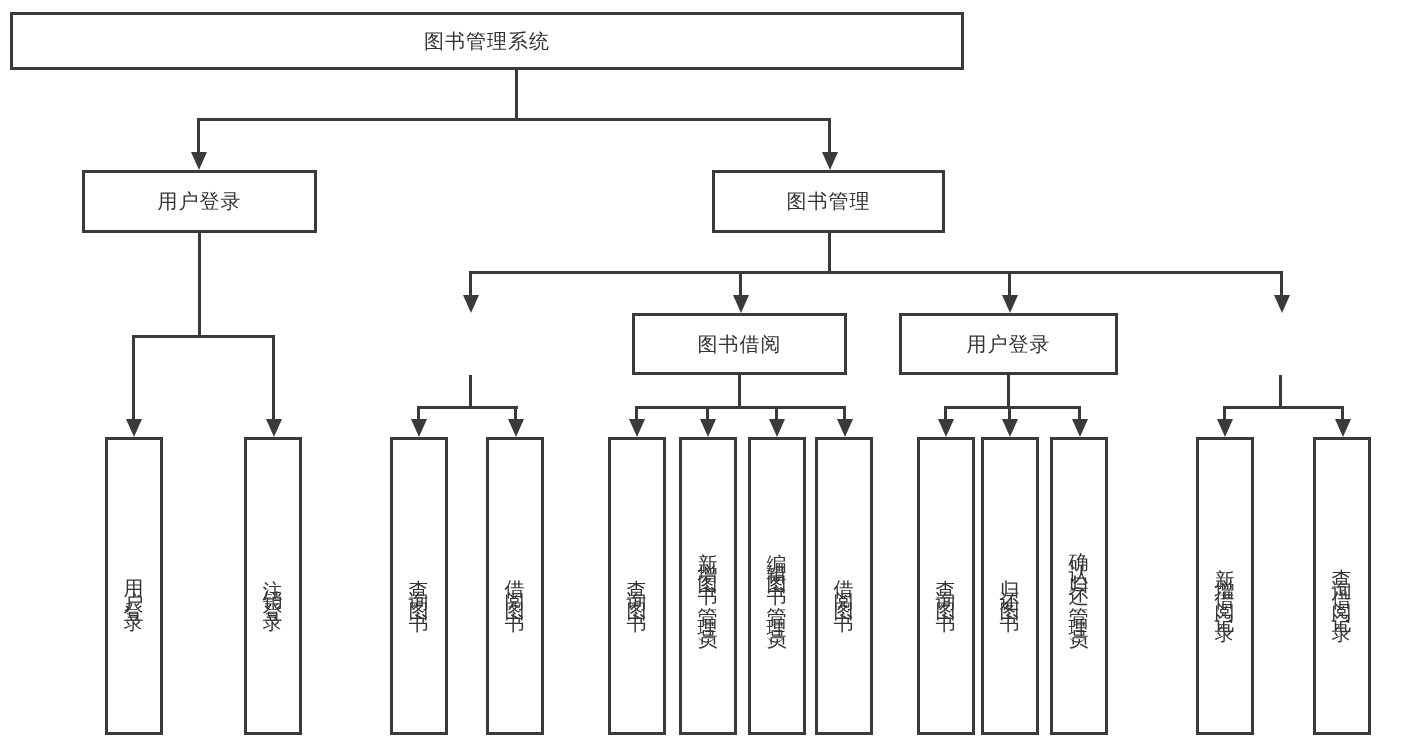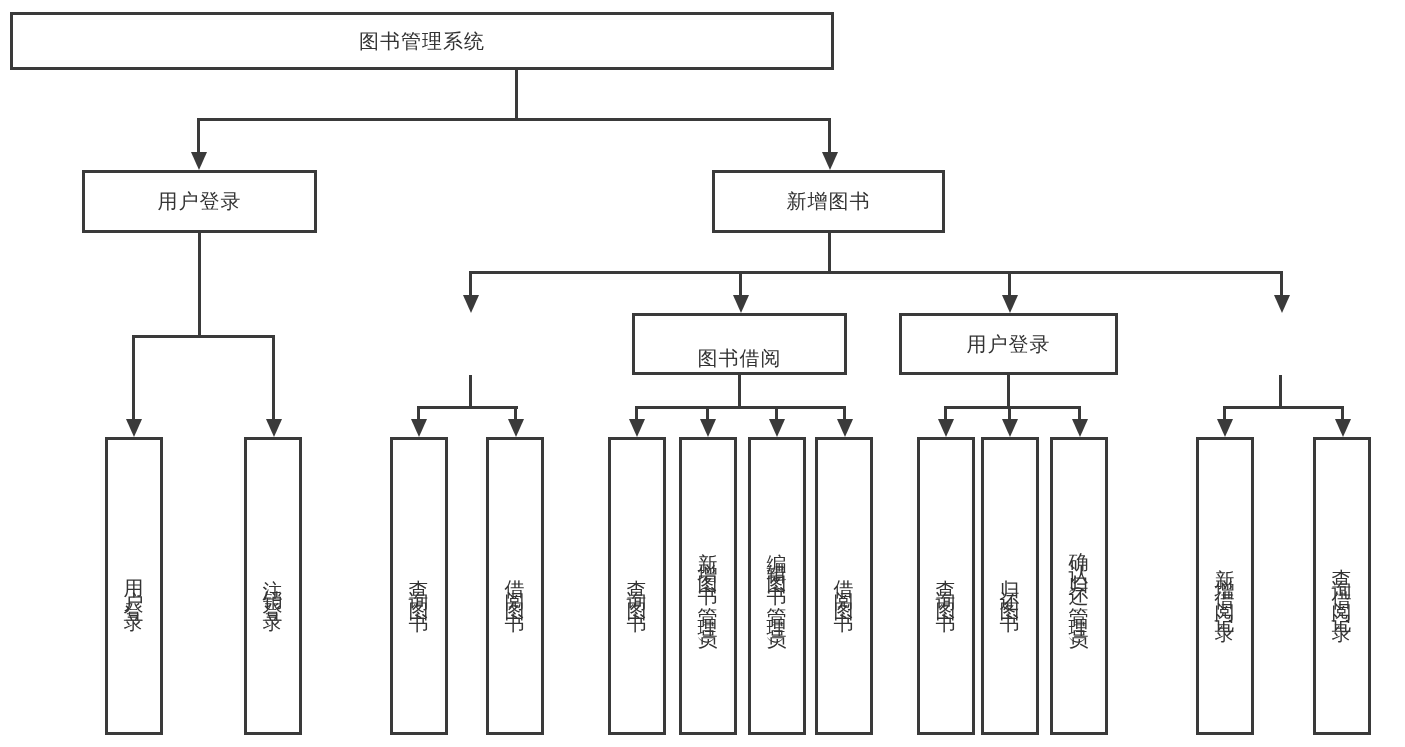--- a/index.html
+++ b/index.html
@@ -88,32 +88,32 @@
   <div class="vline" style="left:1078px;top:406px;height:15px;"></div>
   <div class="arrowhead" style="left:1072px;top:419px;"></div>
 
   <div class="vline" style="left:1279px;top:375px;height:34px;"></div>
   <div class="hline" style="left:1223px;top:406px;width:121px;"></div>
   <div class="vline" style="left:1223px;top:406px;height:15px;"></div>
   <div class="arrowhead" style="left:1217px;top:419px;"></div>
   <div class="vline" style="left:1341px;top:406px;height:15px;"></div>
   <div class="arrowhead" style="left:1335px;top:419px;"></div>
 
-  <div class="box" style="left:10px;top:12px;width:824px;height:58px;">
+  <div class="box" style="left:10px;top:12px;width:954px;height:58px;">
     <span>图书管理系统</span>
   </div>
 
   <div class="box" style="left:82px;top:170px;width:235px;height:63px;">
     <span>用户登录</span>
   </div>
   <div class="box" style="left:712px;top:170px;width:233px;height:63px;">
-    <span>新增图书</span>
+    <span>图书管理</span>
   </div>
 
-  <div class="box" style="left:632px;top:313px;width:215px;height:62px;align-items:flex-end;">
+  <div class="box" style="left:632px;top:313px;width:215px;height:62px;">
     <span>图书借阅</span>
   </div>
   <div class="box" style="left:899px;top:313px;width:219px;height:62px;">
     <span>用户登录</span>
   </div>
 
   <div class="box vbox" style="left:105px;top:437px;width:58px;height:298px;">
     <span class="vtext">用户登录</span>
   </div>
   <div class="box vbox" style="left:244px;top:437px;width:58px;height:298px;">

